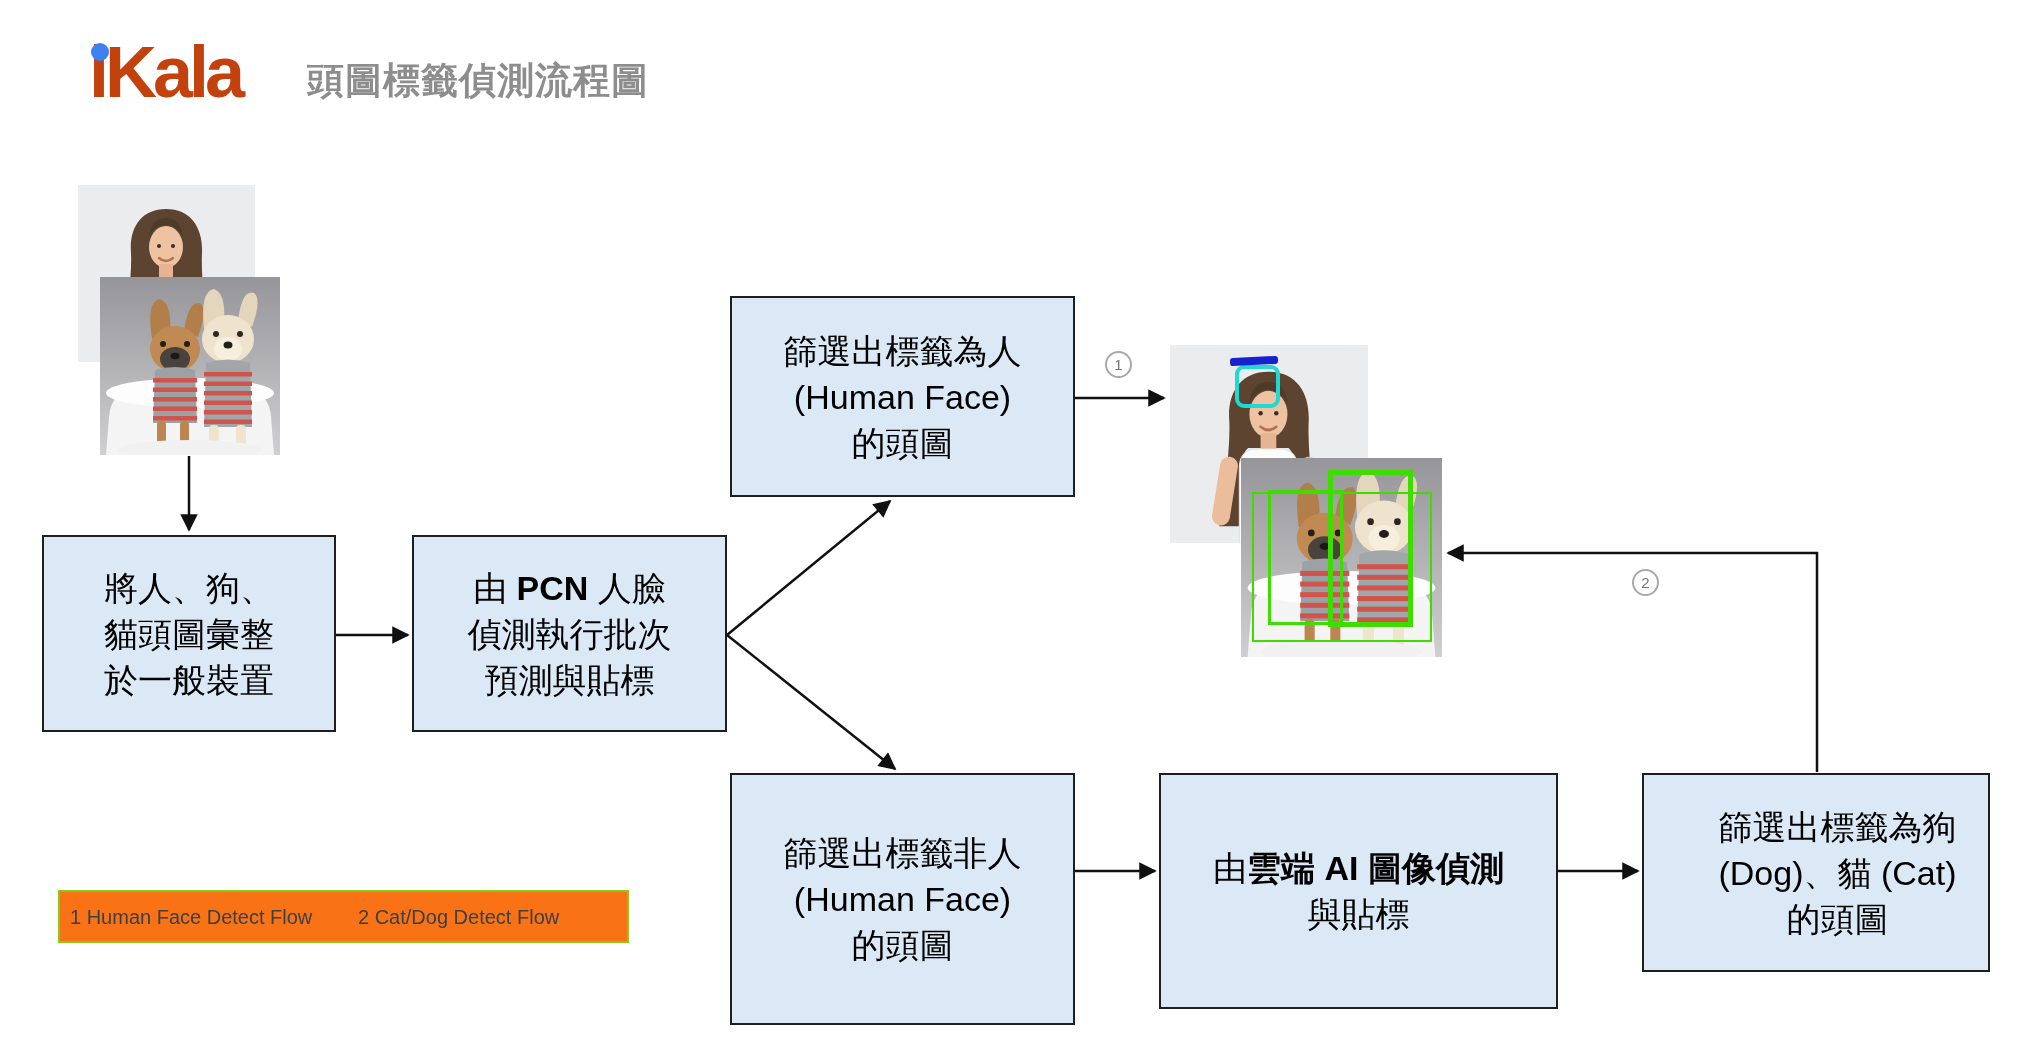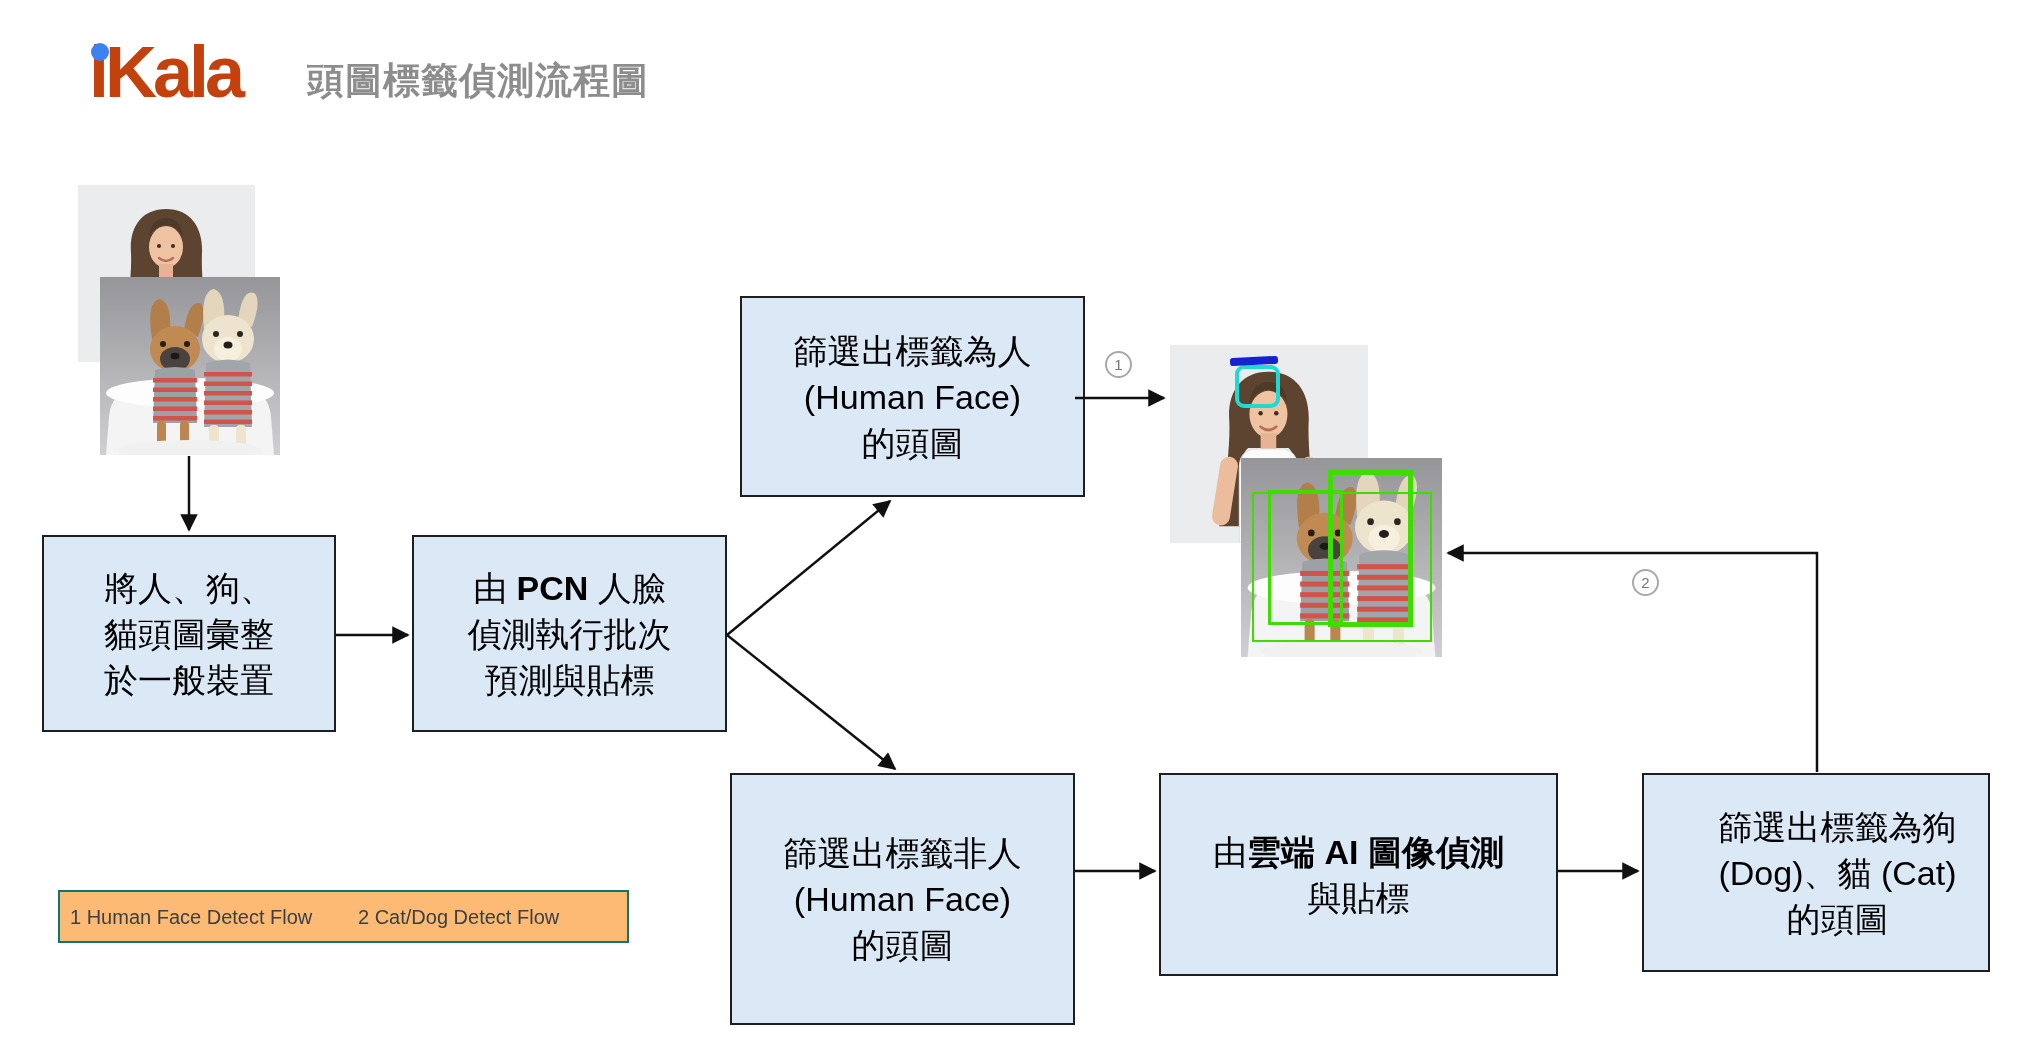--- a/index.html
+++ b/index.html
@@ -27,21 +27,21 @@
   .det-face-line{background:#1522cf;border-radius:3px;transform:rotate(-3deg);}
   .det-green-thick{border:5px solid #3fdc00;}
   .det-green-med{border:3px solid #3fdc00;}
   .det-green-thin{border:2px solid #3fdc00;}
 
   
   .circle-marker{position:absolute;width:23px;height:23px;border:2px solid #a8a8a8;border-radius:50%;
                  color:#767676;font-size:15px;display:flex;align-items:center;justify-content:center;background:#fff;}
 
   
-  .legend{position:absolute;left:58px;top:890px;width:571px;height:53px;border:2px solid #0f766e;background:#fdba74;box-sizing:border-box;}
+  .legend{position:absolute;left:58px;top:890px;width:571px;height:53px;border:2px solid #84cc16;background:#f97316;box-sizing:border-box;}
   .legend span{position:absolute;top:50%;transform:translateY(-50%);font-size:20px;color:#3c4043;white-space:nowrap;}
   .legend .l1{left:10px;}
   .legend .l2{left:270px;margin-left:28px;}
 
   
   .overlay{position:absolute;left:0;top:0;width:2032px;height:1063px;pointer-events:none;}
 </style>
 </head>
 <body>
 
@@ -151,33 +151,33 @@
     <div>偵測執行批次</div>
     <div>預測與貼標</div>
   </div>
 
   <div class="flow-box" style="left:42px;top:535px;width:294px;height:197px;">
     <div>將人、狗、</div>
     <div>貓頭圖彙整</div>
     <div>於一般裝置</div>
   </div>
 
-  <div class="flow-box" style="left:730px;top:296px;width:345px;height:201px;margin-left:10px;">
+  <div class="flow-box" style="left:730px;top:296px;width:345px;height:201px;">
     <div>篩選出標籤為人</div>
     <div>(Human Face)</div>
     <div>的頭圖</div>
   </div>
 
   <div class="flow-box" style="left:730px;top:773px;width:345px;height:252px;">
     <div>篩選出標籤非人</div>
     <div>(Human Face)</div>
     <div>的頭圖</div>
   </div>
 
-  <div class="flow-box" style="left:1159px;top:773px;width:399px;height:203px;text-align:center;">
+  <div class="flow-box" style="left:1159px;top:773px;width:399px;height:236px;text-align:center;">
     <div><span>由</span><b>雲端 AI 圖像偵測</b><span></span></div>
     <div>與貼標</div>
   </div>
 
   <div class="flow-box" style="left:1642px;top:773px;width:348px;height:199px;padding-left:43px;">
     <div>篩選出標籤為狗</div>
     <div>(Dog)、貓 (Cat)</div>
     <div>的頭圖</div>
   </div>
 

